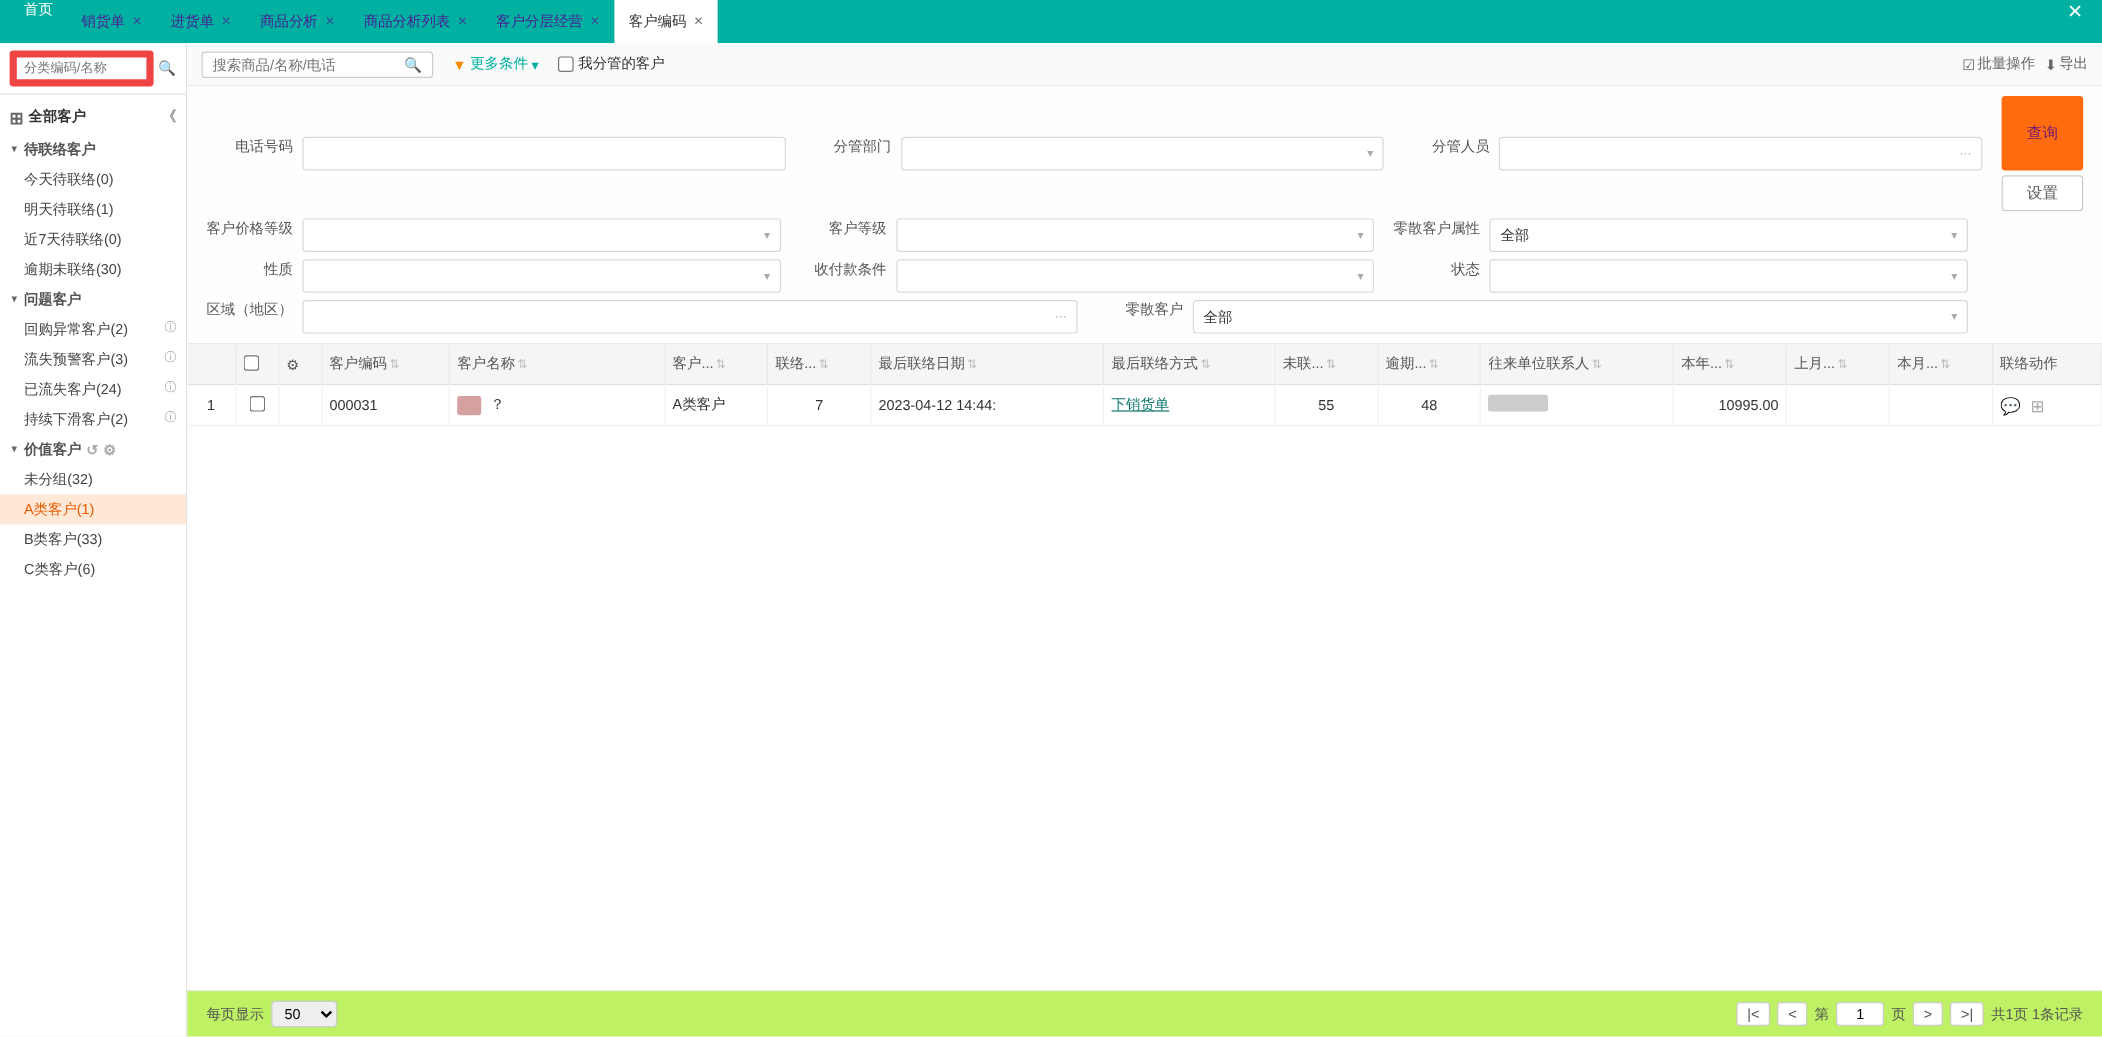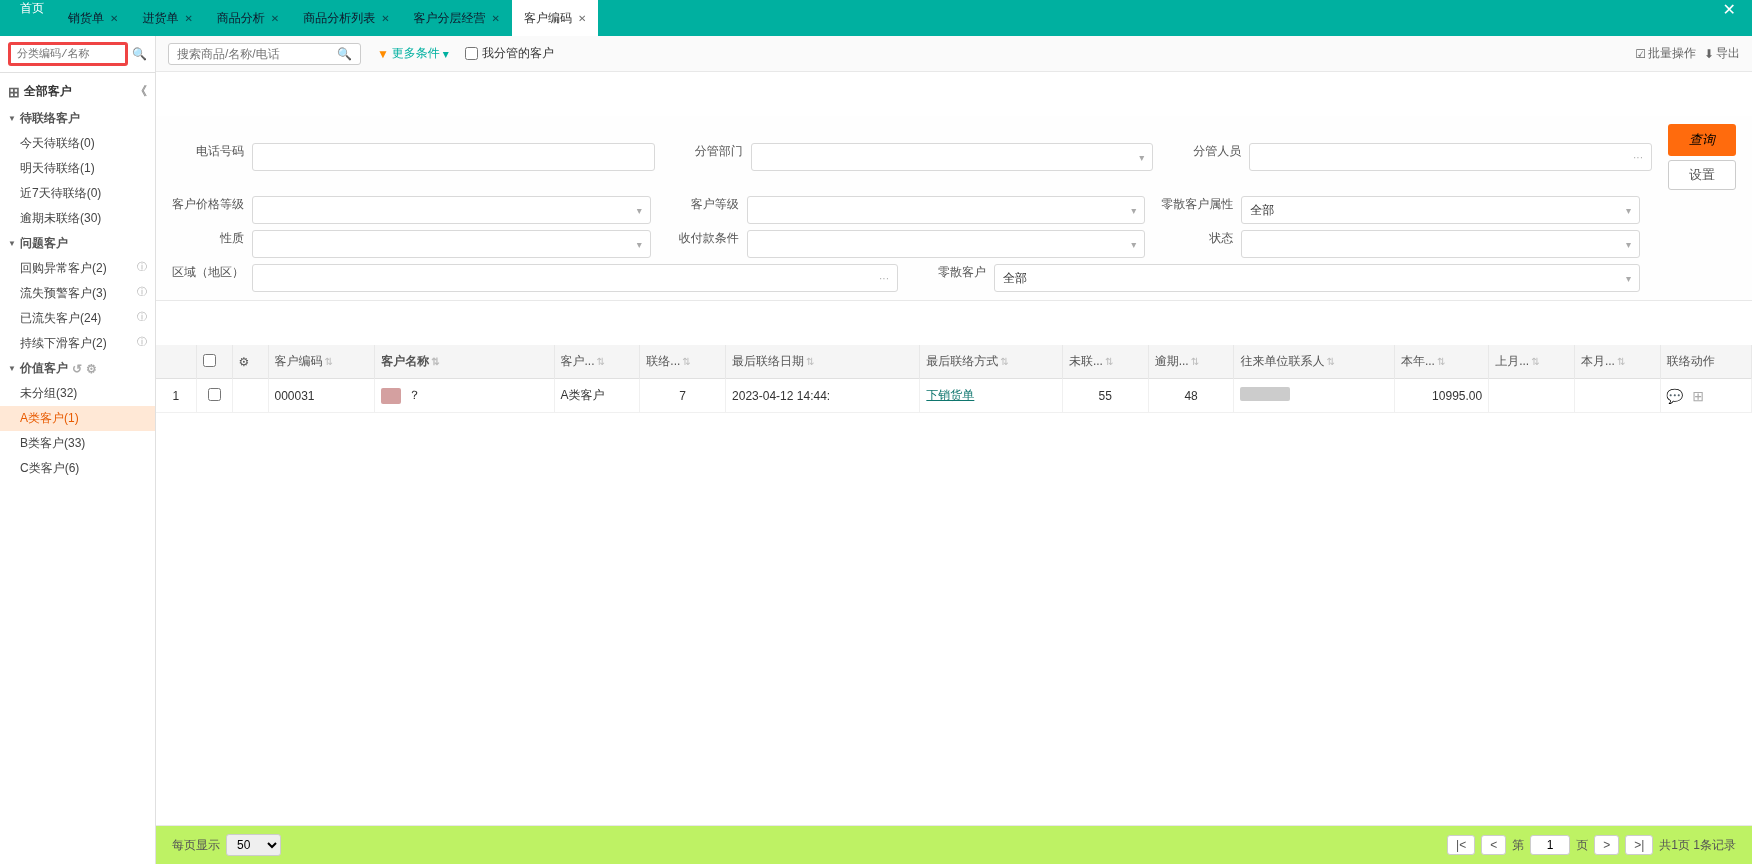--- a/index.html
+++ b/index.html
@@ -12,21 +12,21 @@
       display: flex;
       padding: 0 8px;
       color: white;
     }
     .top-nav .nav-item {
       padding: 0 12px;
       height: 36px;
       display: flex;
       align-items: center;
       cursor: pointer;
-      color: #0f172a;
+      color: #4c1d95;
       white-space: nowrap;
       position: relative;
     }
     .top-nav .nav-item.active {
       background: white;
       color: #333;
     }
     .top-nav .nav-item .close-btn {
       margin-left: 6px;
       font-size: 10px;
@@ -61,27 +61,26 @@
       flex-direction: column;
       flex-shrink: 0;
     }
     .sidebar-search {
       padding: 6px 8px;
       border-bottom: 1px solid #e0e0e0;
       display: flex;
       align-items: center;
     }
     .sidebar-search input {
-      border: 3px solid #ef4444;
+      border: 6px solid #ef4444;
       border-radius: 3px;
       padding: 3px 6px;
       width: 100%;
       font-size: 11px;
       outline: none;
-      font-family: Liberation Mono, monospace;
     }
     .sidebar-search .search-icon-btn {
       margin-left: 4px;
       color: #00b0a0;
       cursor: pointer;
     }
     .sidebar-content {
       flex: 1;
       overflow-y: auto;
       padding: 4px 0;
@@ -128,21 +127,20 @@
     .sidebar-item .item-label { flex: 1; }
     .sidebar-item .item-icon { color: #aaa; font-size: 10px; margin-left: 2px; }
 
     
     .content-area {
       flex: 1;
       display: flex;
       flex-direction: column;
       background: white;
       overflow: hidden;
-      gap: 44px;
     }
 
     
     .toolbar {
       display: flex;
       align-items: center;
       padding: 6px 12px;
       border-bottom: 1px solid #e8e8e8;
       gap: 8px;
       background: #fafafa;
@@ -240,27 +238,26 @@
     .filter-select .chevron { color: #aaa; font-size: 10px; }
     .filter-select .dots { color: #aaa; font-size: 10px; }
     .filter-actions {
       display: flex;
       flex-direction: column;
       gap: 4px;
       margin-left: 16px;
     }
     .btn-query {
       background: #ff6b0d;
-      color: #000000;
+      color: #701a75;
       border: none;
       border-radius: 3px;
-      padding: 7px 20px;
+      padding: 22px 20px;
       cursor: pointer;
       font-size: 13px;
-      font-style: italic;
     }
     .btn-settings {
       background: white;
       color: #555;
       border: 1px solid #ccc;
       border-radius: 3px;
       padding: 5px 20px;
       cursor: pointer;
       font-size: 13px;
     }
@@ -614,21 +611,21 @@
             </th>
             <th style="width:36px;">
               <span>⚙</span>
             </th>
             <th>
               <div class="col-header">
                 <span>客户编码</span>
                 <span class="sort-icon">⇅</span>
               </div>
             </th>
-            <th style="min-width:120px;font-weight:bold;">
+            <th style="min-width:120px;">
               <div class="col-header">
                 <span>客户名称</span>
                 <span class="sort-icon">⇅</span>
               </div>
             </th>
             <th>
               <div class="col-header">
                 <span>客户...</span>
                 <span class="sort-icon">⇅</span>
               </div>

